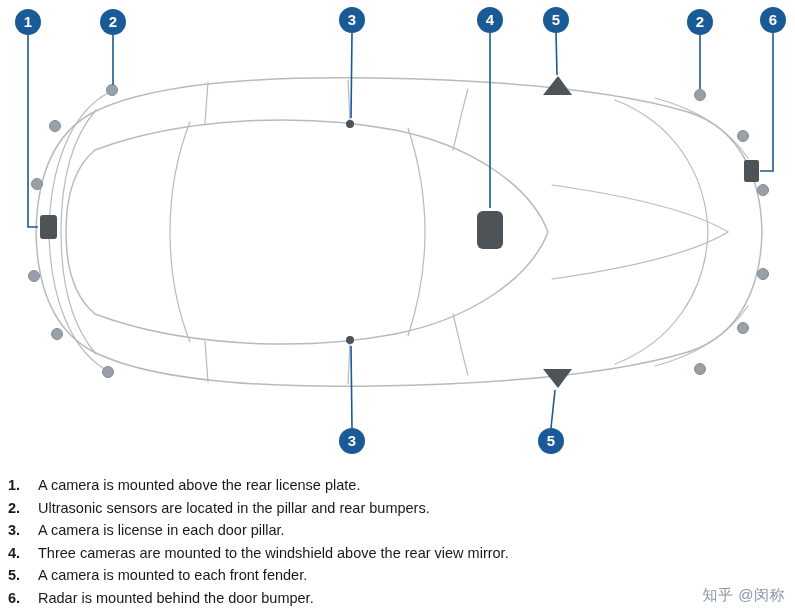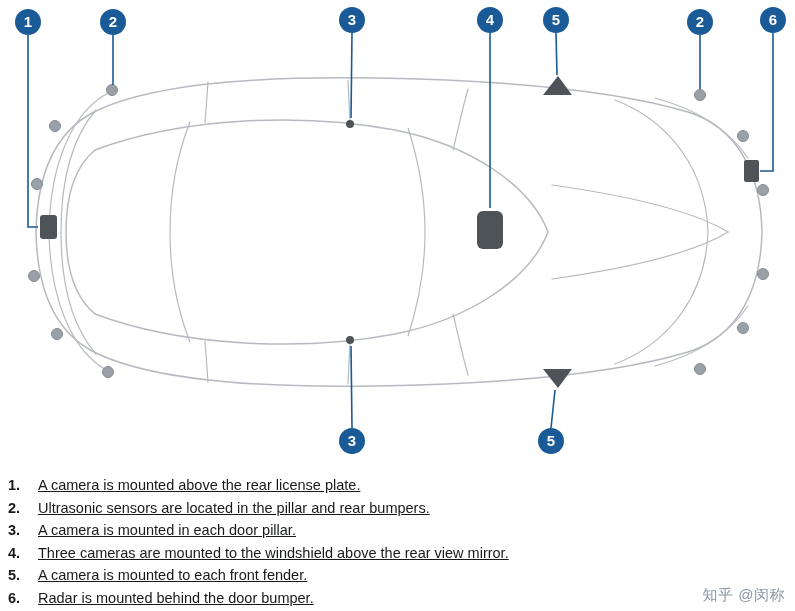--- a/index.html
+++ b/index.html
@@ -21,21 +21,21 @@
   .badge-num {
     fill:#ffffff; font-size:15px; font-weight:700;
     font-family:"Liberation Sans", sans-serif; text-anchor:middle;
   }
   .leader { fill:none; stroke:#1a5a96; stroke-width:1.6; }
 
   
   .legend { padding:14px 0 0 8px; }
   .legend-row { display:flex; font-size:14.5px; line-height:22.6px; color:#17191c; }
   .legend-row .num { width:30px; font-weight:700; flex:0 0 30px; }
-  .legend-row .txt { flex:1;text-decoration:underline; }
+  .legend-row .txt { flex:1; }
 
   .watermark {
     position:absolute; right:10px; bottom:6px;
     color:#8b95a6; font-size:15px; letter-spacing:0.5px;margin-top:17px;
   }
 </style>
 </head>
 <body>
 
 <div class="diagram-wrap">
@@ -146,21 +146,21 @@
   <div class="legend-row">
     <span class="num">1.</span>
     <span class="txt">A camera is mounted above the rear license plate.</span>
   </div>
   <div class="legend-row">
     <span class="num">2.</span>
     <span class="txt">Ultrasonic sensors are located in the pillar and rear bumpers.</span>
   </div>
   <div class="legend-row">
     <span class="num">3.</span>
-    <span class="txt">A camera is mounted in each door pillar.</span>
+    <span class="txt">A camera is license in each door pillar.</span>
   </div>
   <div class="legend-row">
     <span class="num">4.</span>
     <span class="txt">Three cameras are mounted to the windshield above the rear view mirror.</span>
   </div>
   <div class="legend-row">
     <span class="num">5.</span>
     <span class="txt">A camera is mounted to each front fender.</span>
   </div>
   <div class="legend-row">

